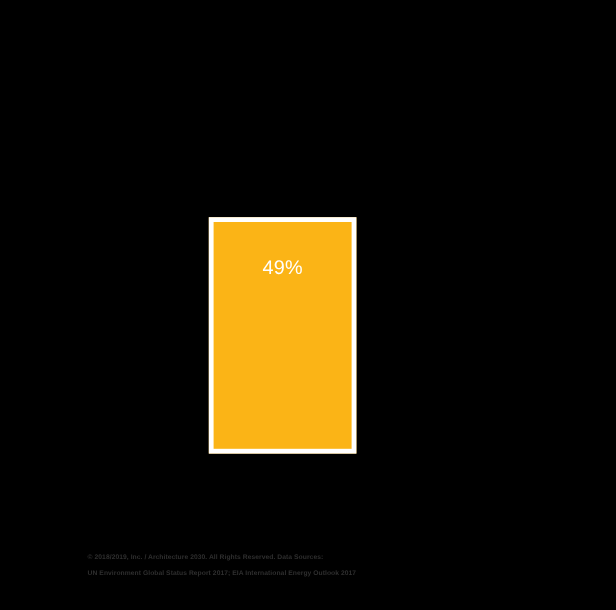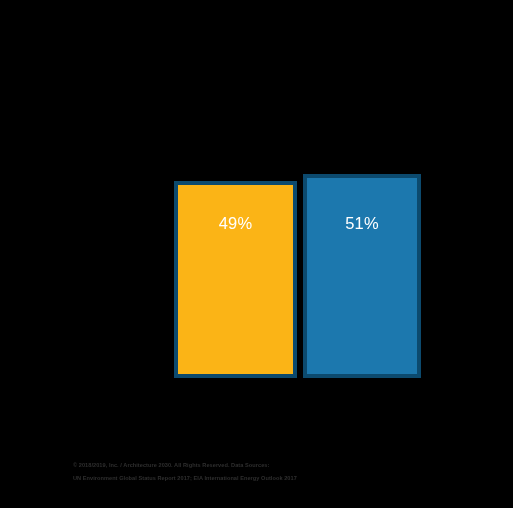--- a/index.html
+++ b/index.html
@@ -22,21 +22,21 @@
     top: 0;
     width: 513px;
     height: 508px;
     background: #000000;
   }
 
   
   .bar {
     position: absolute;
     box-sizing: border-box;
-    border: 4px solid #0c4a6e;
+    border: 4px solid #ffffff;
     display: block;
   }
 
   #bar-0 {
     left: 174px;
     top: 181px;
     width: 123px;
     height: 197px;
   }
 
@@ -83,22 +83,19 @@
 </style>
 </head>
 <body>
 
 <div id="chart-canvas">
 
   <div class="bar" id="bar-0" style="background:#FBB416;">
     <span class="bar-label">49%</span>
   </div>
 
-  <div class="bar" id="bar-1" style="background:#1C78AE;">
-    <span class="bar-label">51%</span>
-  </div>
 
   <div id="footer-attribution">
     <span class="footer-line">© 2018/2019, Inc. / Architecture 2030. All Rights Reserved. Data Sources:</span>
     <span class="footer-line">UN Environment Global Status Report 2017; EIA International Energy Outlook 2017</span>
   </div>
 
 </div>
 
 </body></html>

